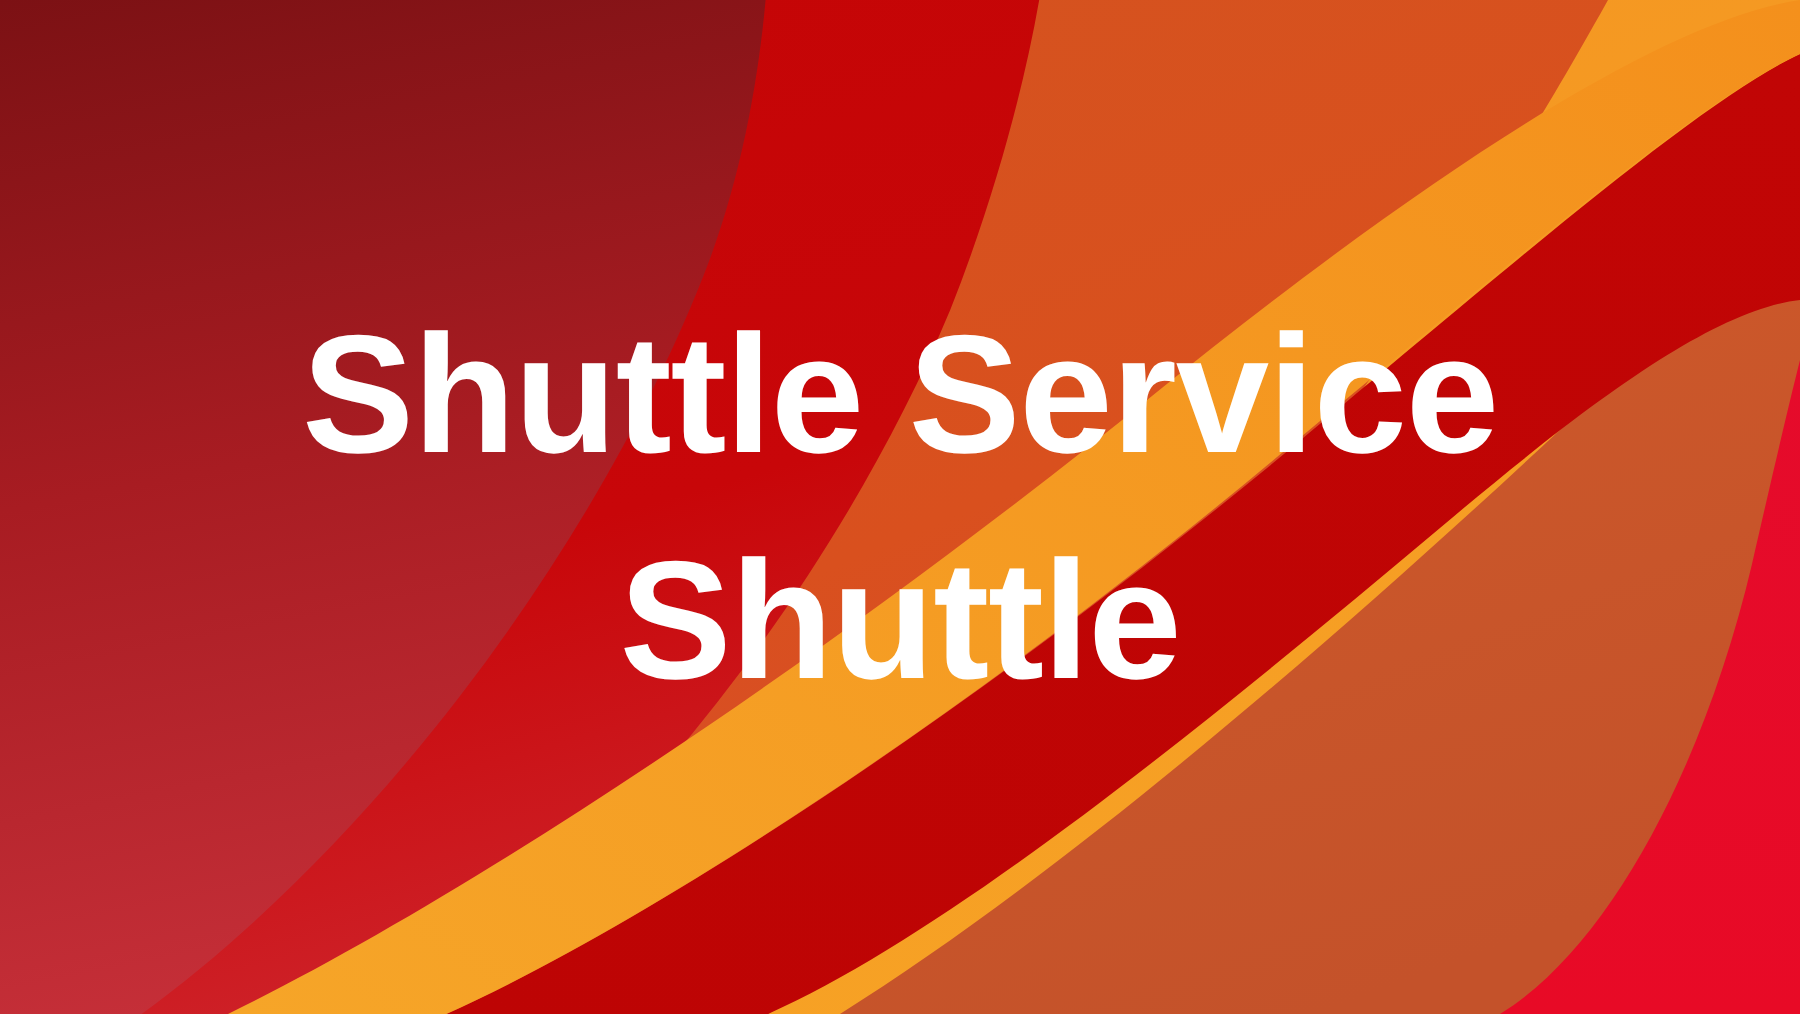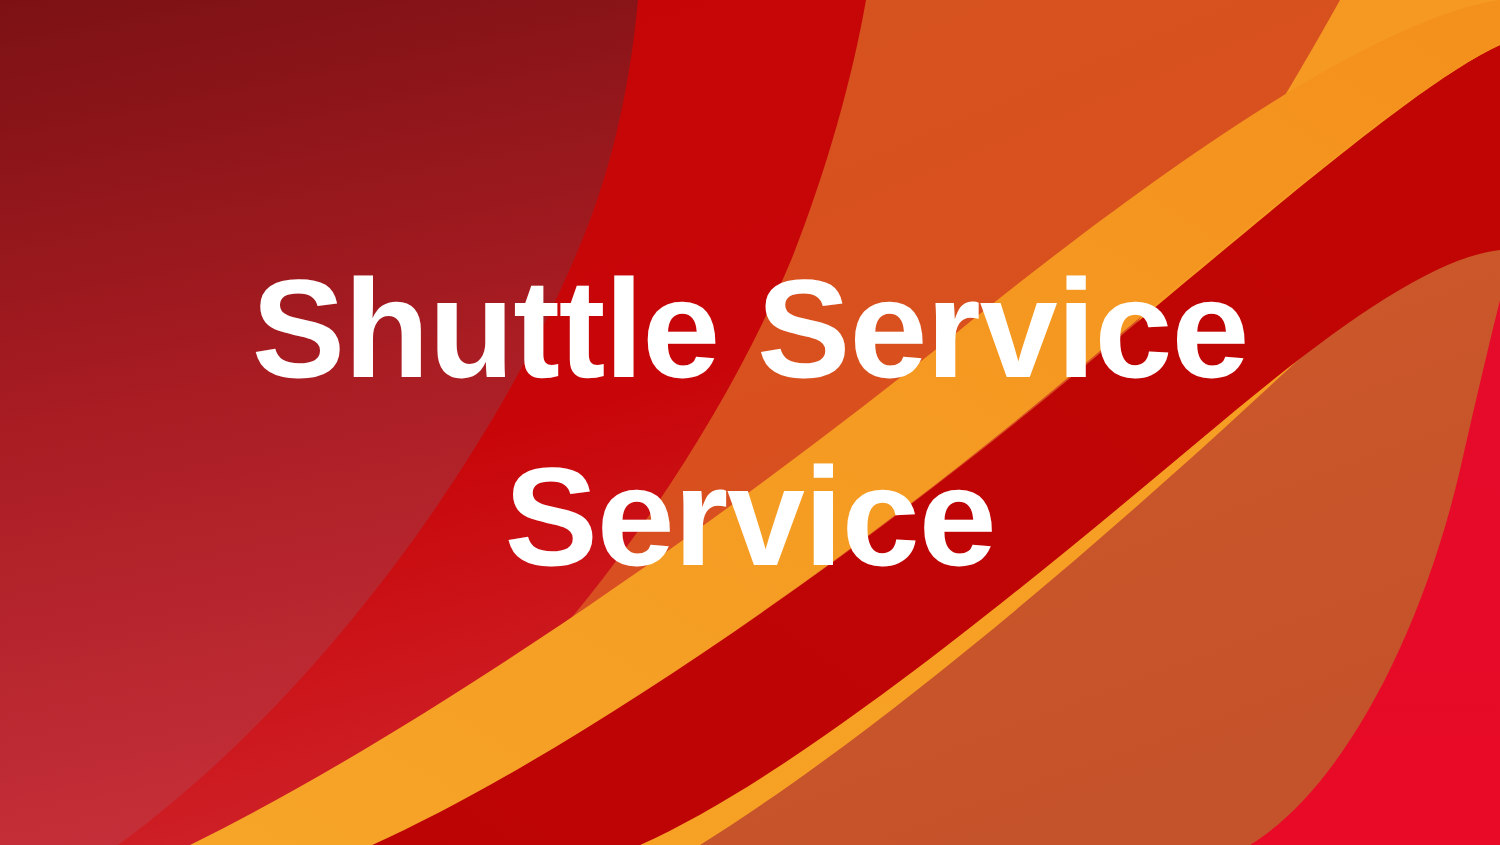--- a/index.html
+++ b/index.html
@@ -129,16 +129,16 @@
              C 400,742 700,540 960,330
              C 1200,136 1390,16 1500,0 Z" fill="url(#gStripeOrange)"></path>
 
     <path d="M 1500,300 L 1500,845 L 1250,845
              C 1340,790 1420,640 1460,470
              C 1476,400 1490,340 1500,300 Z" fill="url(#gCrimson)"></path>
   </svg>
 
   <div id="title-block">
     <div class="title-line title-line-1">Shuttle Service</div>
-    <div class="title-line title-line-2">Service</div>
+    <div class="title-line title-line-2">Shuttle</div>
   </div>
 
 </div>
 
 </body></html>

